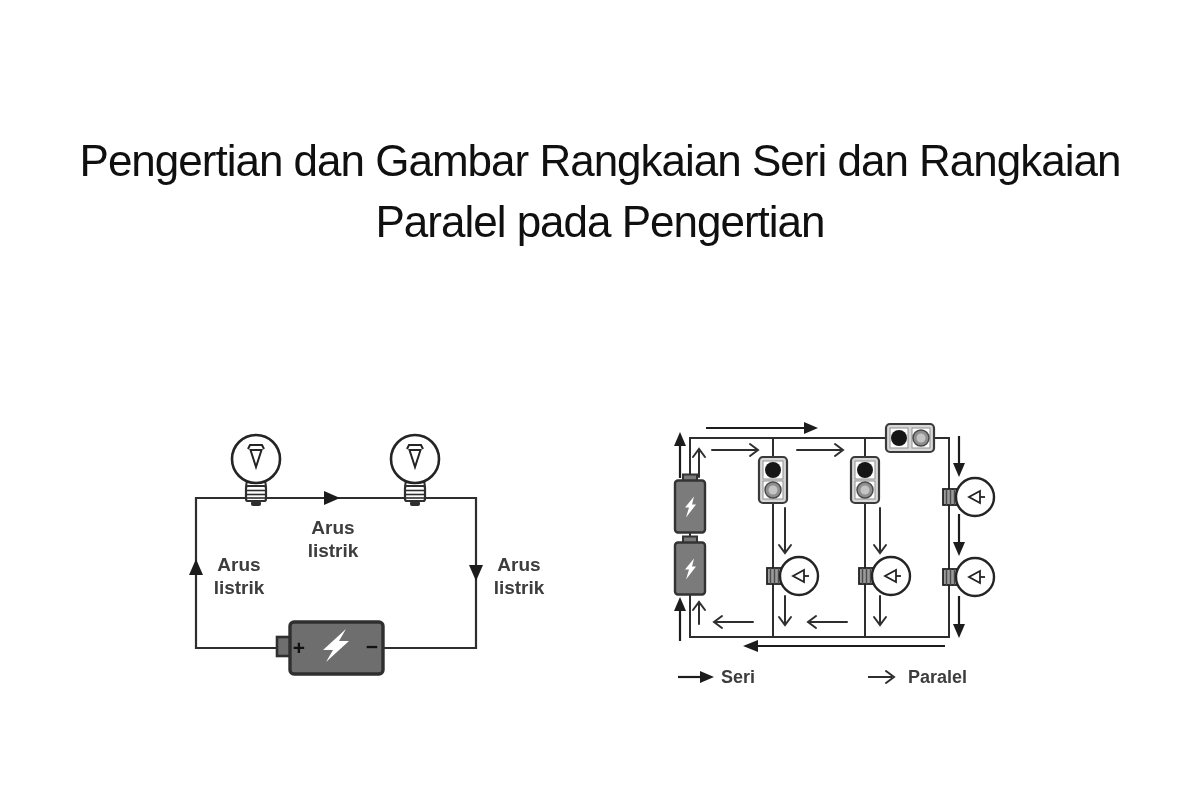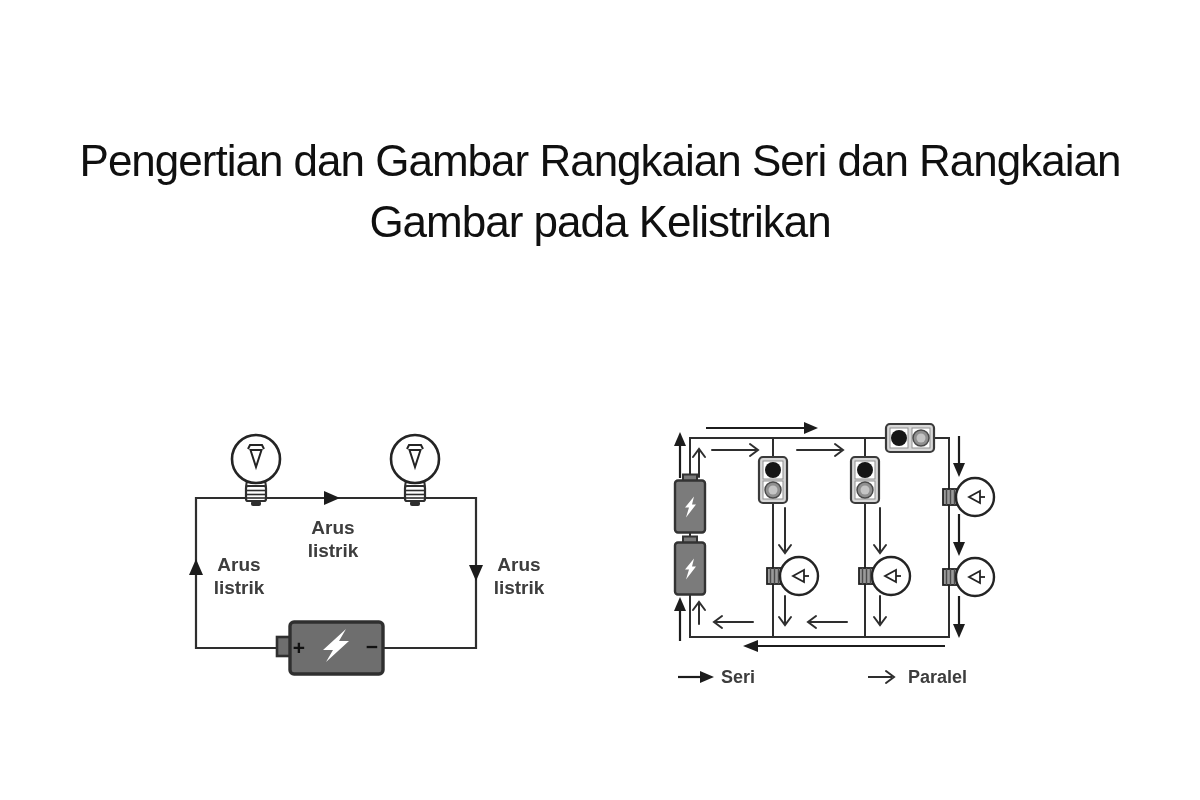--- a/index.html
+++ b/index.html
@@ -16,21 +16,21 @@
   svg text{font-family:"Liberation Sans", sans-serif;}
   .diagram{position:absolute;}
   #left-diagram{left:160px;top:400px;}
   #right-diagram{left:640px;top:400px;}
 </style>
 </head>
 <body>
 
 <div class="title">
   <span>Pengertian dan Gambar Rangkaian Seri dan Rangkaian</span>
-  <span>Gambar pada Kelistrikan</span>
+  <span>Paralel pada Pengertian</span>
 </div>
 
 <svg id="left-diagram" class="diagram" width="400" height="300" viewBox="160 400 400 300">
   <defs>
     <g id="bulb-up">
       <line x1="-9" y1="21" x2="-10" y2="28" stroke="#2e2e2e" stroke-width="2"></line>
       <line x1="9" y1="21" x2="10" y2="28" stroke="#2e2e2e" stroke-width="2"></line>
       <rect x="-10" y="27" width="20" height="15" rx="2" fill="#ffffff" stroke="#2e2e2e" stroke-width="2.2"></rect>
       <line x1="-10" y1="31.5" x2="10" y2="31.5" stroke="#2e2e2e" stroke-width="1.6"></line>
       <line x1="-10" y1="35.5" x2="10" y2="35.5" stroke="#2e2e2e" stroke-width="1.6"></line>

